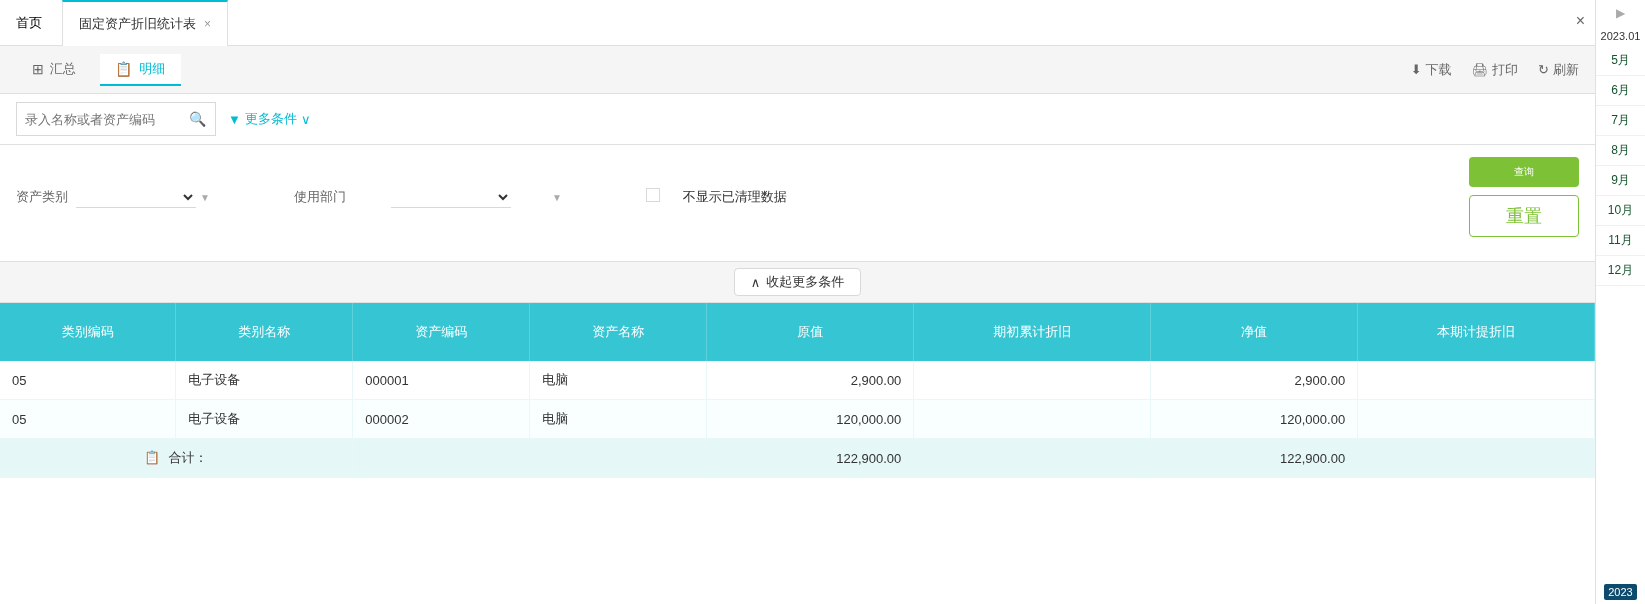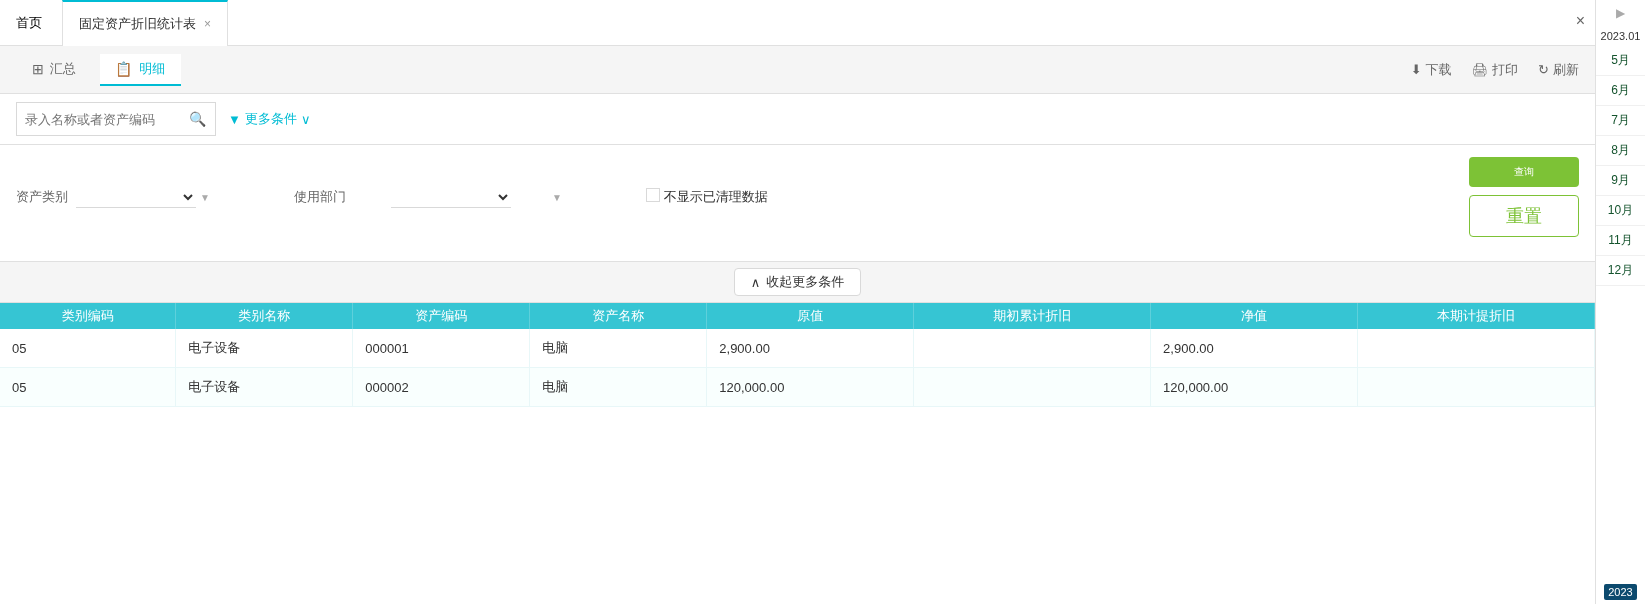--- a/index.html
+++ b/index.html
@@ -198,21 +198,21 @@
       color: #333;
       background: transparent;
       min-width: 120px;
       padding: 2px 4px;
       cursor: pointer;
     }
     .filter-select-arrow { color: #aaa; font-size: 10px; margin-left: -4px; cursor: pointer; }
     .checkbox-wrap {
       display: flex;
       align-items: flex-start;
-      gap: 4px;
+      gap: 23px;
     }
     .checkbox-box {
       width: 14px;
       height: 14px;
       border: 1px solid #d9d9d9;
       background: #fff;
       display: inline-block;
     }
     .filter-actions {
       display: flex;
@@ -269,36 +269,36 @@
     }
     table {
       width: 100%;
       border-collapse: collapse;
     }
     thead tr {
       background: #36c5d3;
       color: #fff;
     }
     thead th {
-      padding: 4px 12px;
+      padding: 20px 12px;
       font-size: 13px;
       font-weight: normal;
       text-align: center;
       border-right: 1px solid rgba(255,255,255,0.2);
     }
     tbody tr { background: #fff; }
     tbody tr:nth-child(even) { background: #f9fffe; }
     tbody td {
       padding: 10px 12px;
       font-size: 13px;
       border-bottom: 1px solid #e8f7f8;
       border-right: 1px solid #e8f7f8;
       text-align: left;
     }
-    tbody td.num { }
+    tbody td.num { text-align: right; }
     .total-row { background: #e6f7f8 !important; }
     .total-row td { font-size: 13px; }
     .total-icon { color: #00bcd4; margin-right: 4px; }
   </style>
 </head>
 <body>
 
 <div class="main-content">
 
   <div class="top-nav">
@@ -411,20 +411,32 @@
         <tr>
           <td>05</td>
           <td>电子设备</td>
           <td>000002</td>
           <td>电脑</td>
           <td class="num">120,000.00</td>
           <td class="num"></td>
           <td class="num">120,000.00</td>
           <td class="num"></td>
         </tr>
+        <tr class="total-row">
+          <td colspan="2" style="text-align:center;">
+            <span class="total-icon">📋</span>
+            <span>合计：</span>
+          </td>
+          <td></td>
+          <td></td>
+          <td class="num">122,900.00</td>
+          <td class="num"></td>
+          <td class="num">122,900.00</td>
+          <td class="num"></td>
+        </tr>
       </tbody>
     </table>
   </div>
 </div>
 
 <div class="right-sidebar">
   <div style="color:#aaa; font-size:12px; padding:6px 0; cursor:pointer;">▶</div>
   <div style="font-size:11px; color:#333; padding:4px 0; ">2023.01</div>
   <div class="sidebar-month">5月</div>
   <div class="sidebar-month">6月</div>

